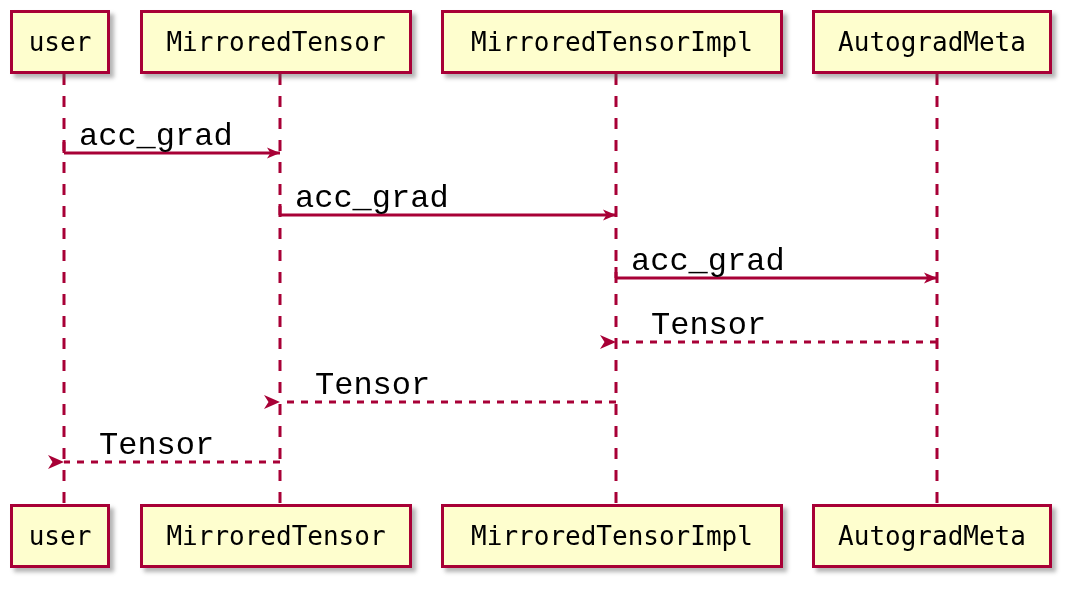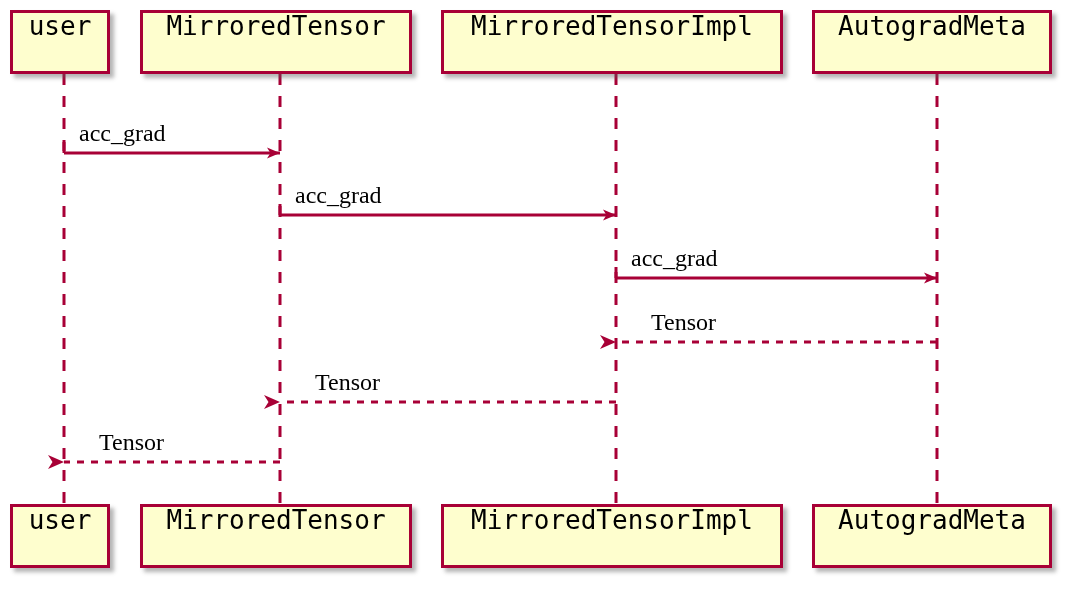--- a/index.html
+++ b/index.html
@@ -28,33 +28,33 @@
     height: 599px;
   }
   
   .participant {
     position: absolute;
     box-sizing: border-box;
     background: #FEFECE;
     border: 3px solid #A80036;
     box-shadow: 4px 4px 4px rgba(90,90,90,0.45);
     display: flex;
-    align-items: flex-start;
+    align-items: center;
     justify-content: center;
     font-family: "DejaVu Sans Mono", monospace;
     font-size: 26px;
     color: #000000;
     letter-spacing: 0px;
     line-height: 1;
     z-index: 5;
   }
   .msg-label {
     position: absolute;
-    font-family: Liberation Serif, serif;
-    font-size: 24px;
+    font-family: Liberation Mono, monospace;
+    font-size: 32px;
     color: #000000;
     white-space: nowrap;
     line-height: 1;
     z-index: 4;
   }
 </style>
 </head>
 <body>
 
 <div id="diagram">

